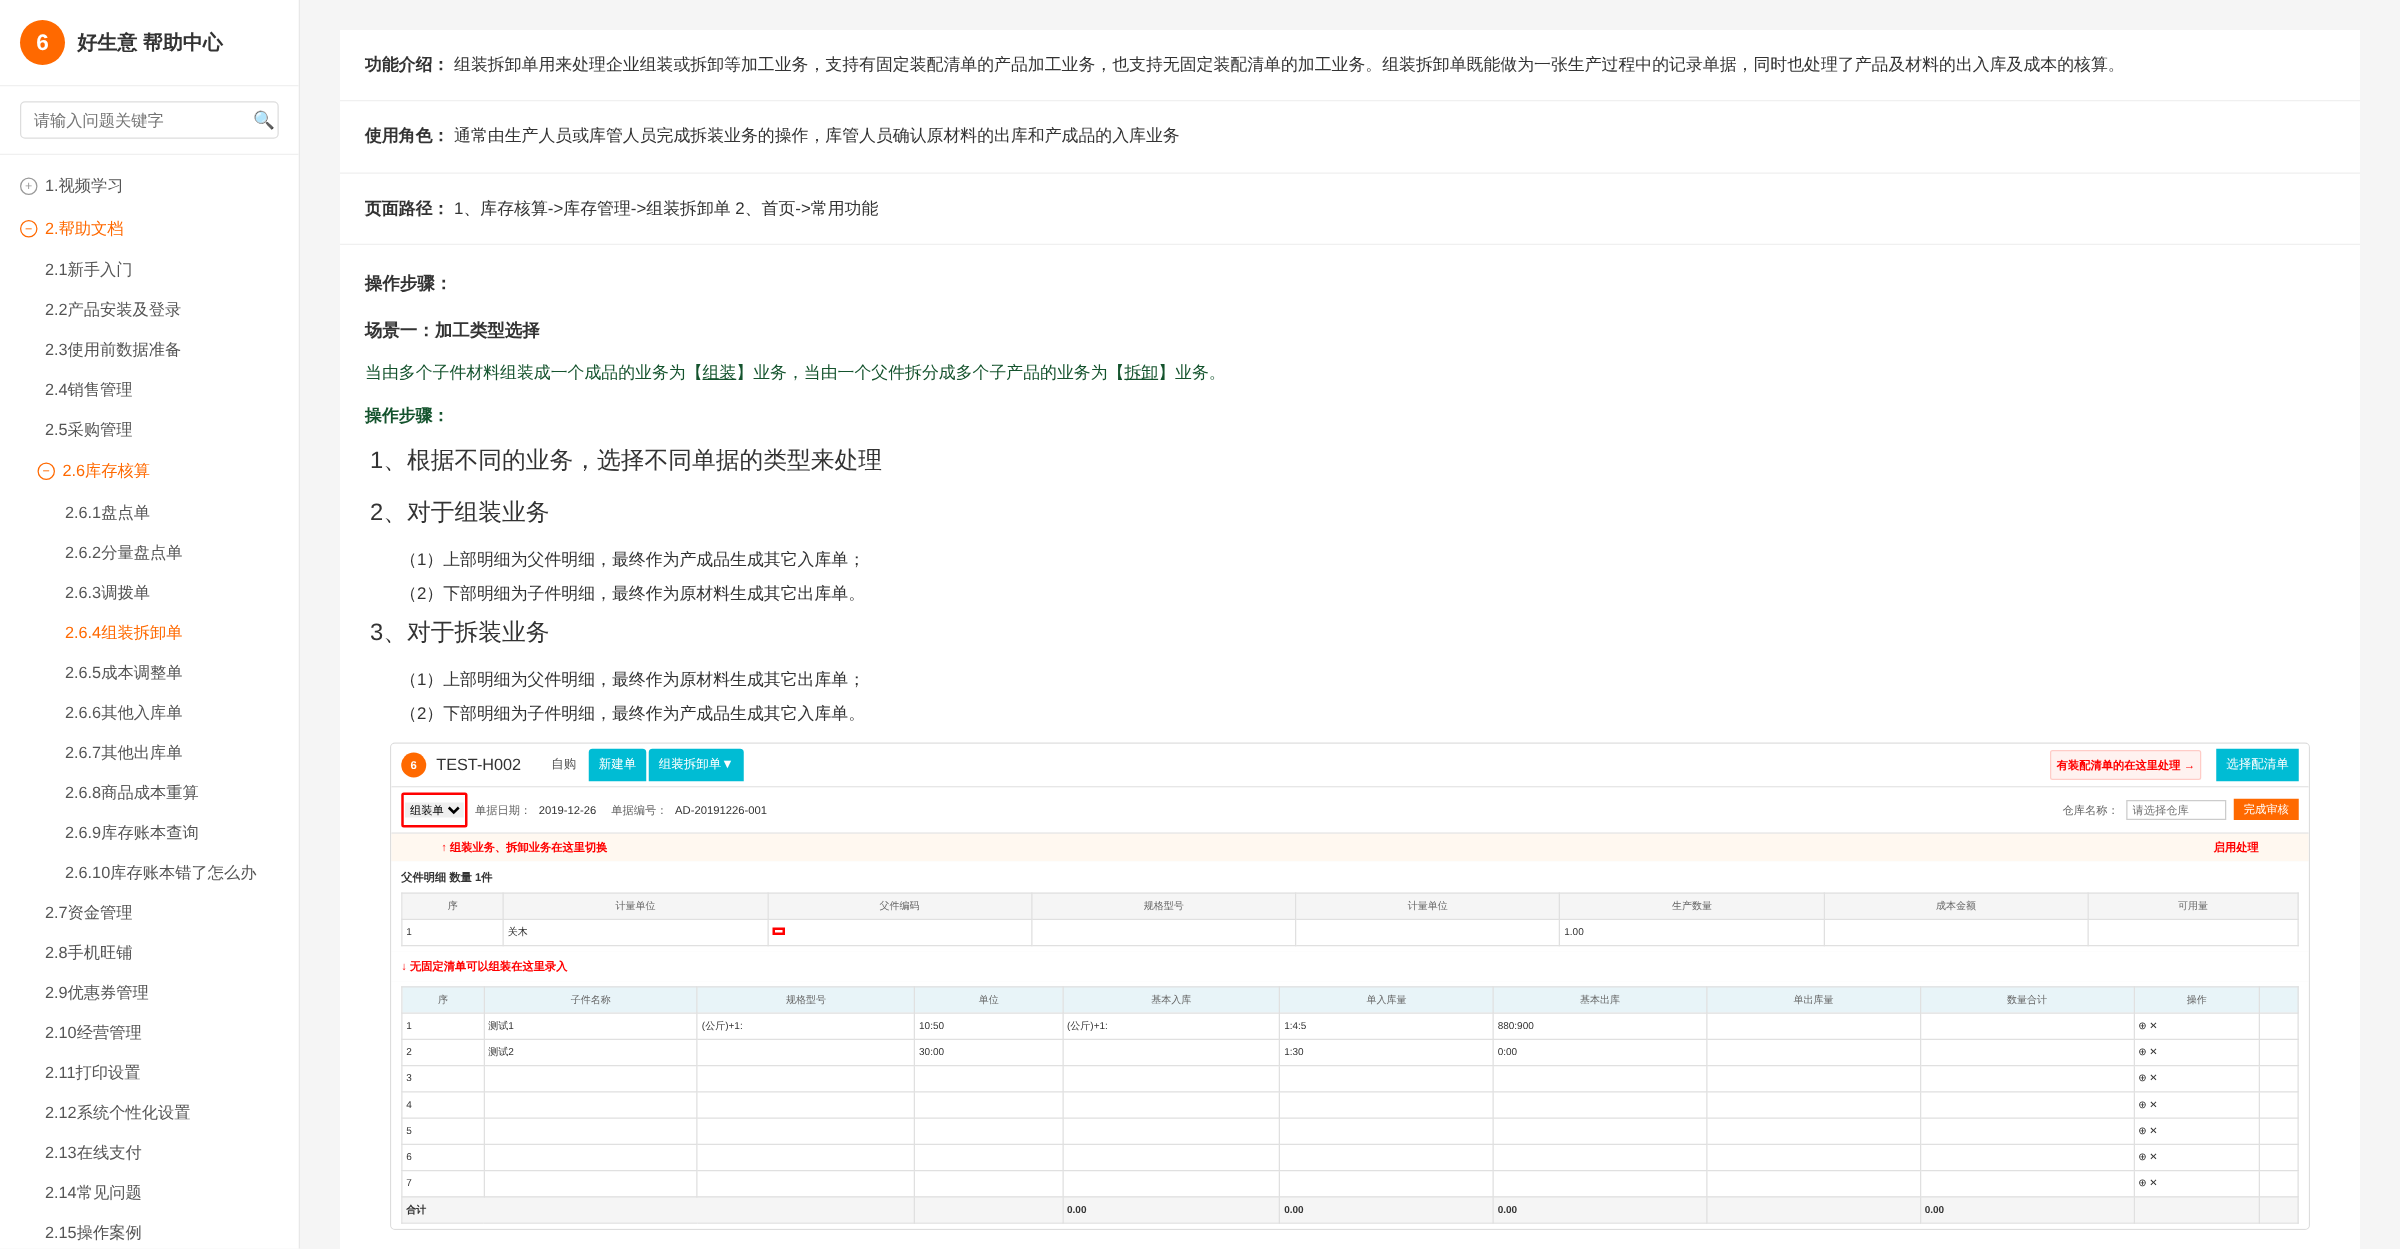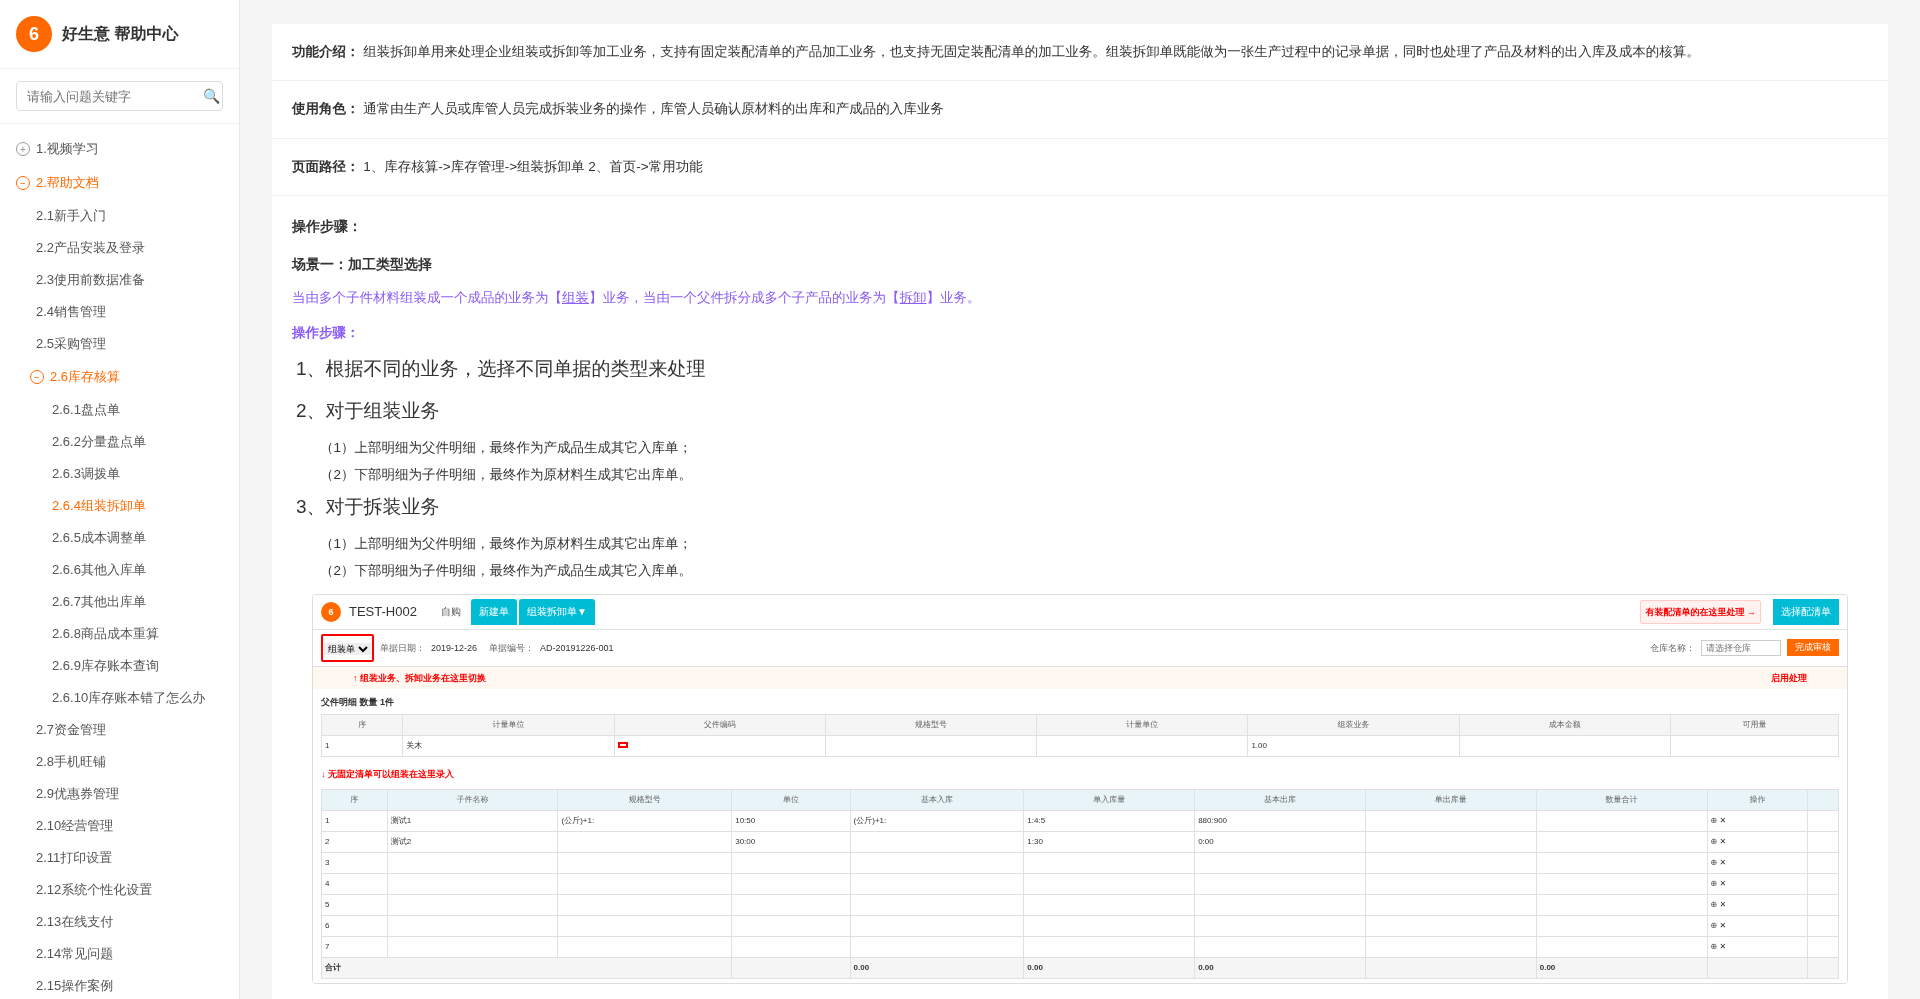--- a/index.html
+++ b/index.html
@@ -203,21 +203,21 @@
 
     .op-section h4 {
       font-size: 14px;
       font-weight: bold;
       margin: 10px 0 6px 0;
     }
 
     .op-section p {
       font-size: 13.5px;
       line-height: 2;
-      color: #8b5cf6;
+      color: #14532d;
       margin-bottom: 4px;
     }
 
     .op-section .underline {
       text-decoration: underline;
     }
 
     .step-list {
       margin-left: 4px;
     }
@@ -520,21 +520,21 @@
             <div style="padding:4px 8px;background:#fff;">
               <div style="font-size:9px;font-weight:bold;color:#333;margin-bottom:3px;">父件明细 数量 1件</div>
               <table class="mock-table">
                 <thead>
                   <tr>
                     <th>序</th>
                     <th>计量单位</th>
                     <th>父件编码</th>
                     <th>规格型号</th>
                     <th>计量单位</th>
-                    <th>组装业务</th>
+                    <th>生产数量</th>
                     <th>成本金额</th>
                     <th>可用量</th>
                   </tr>
                 </thead>
                 <tbody>
                   <tr>
                     <td>1</td>
                     <td>关木</td>
                     <td><div style="border:2px solid #ff0000;padding:1px 3px;display:inline-block;"></div></td>
                     <td></td>

